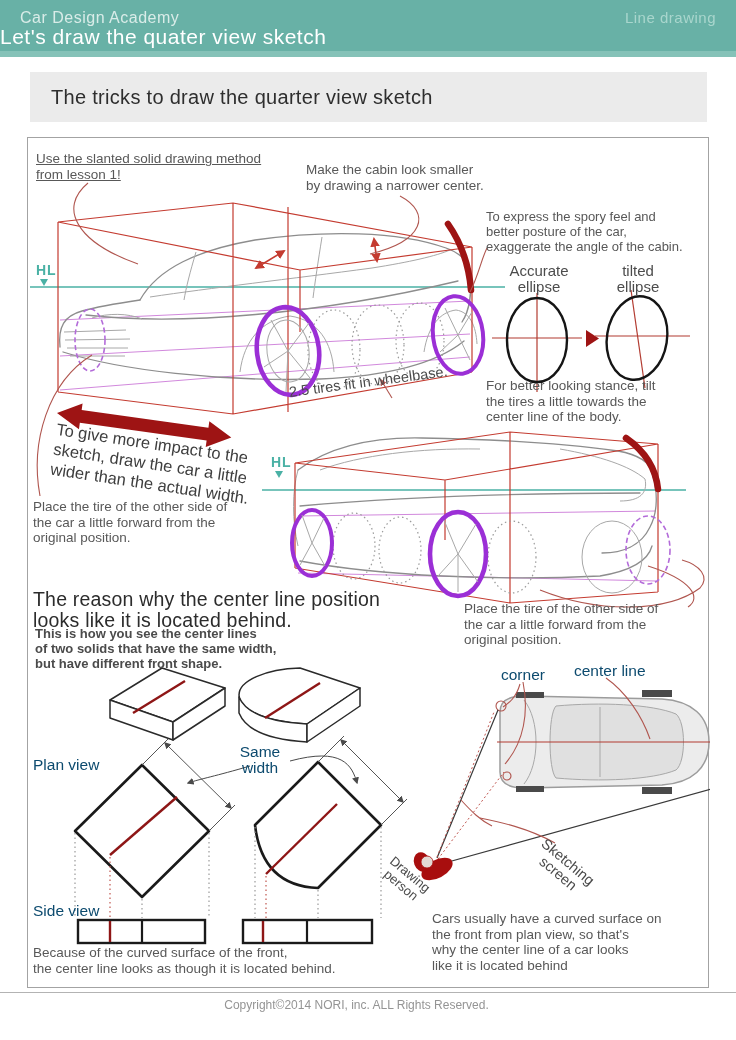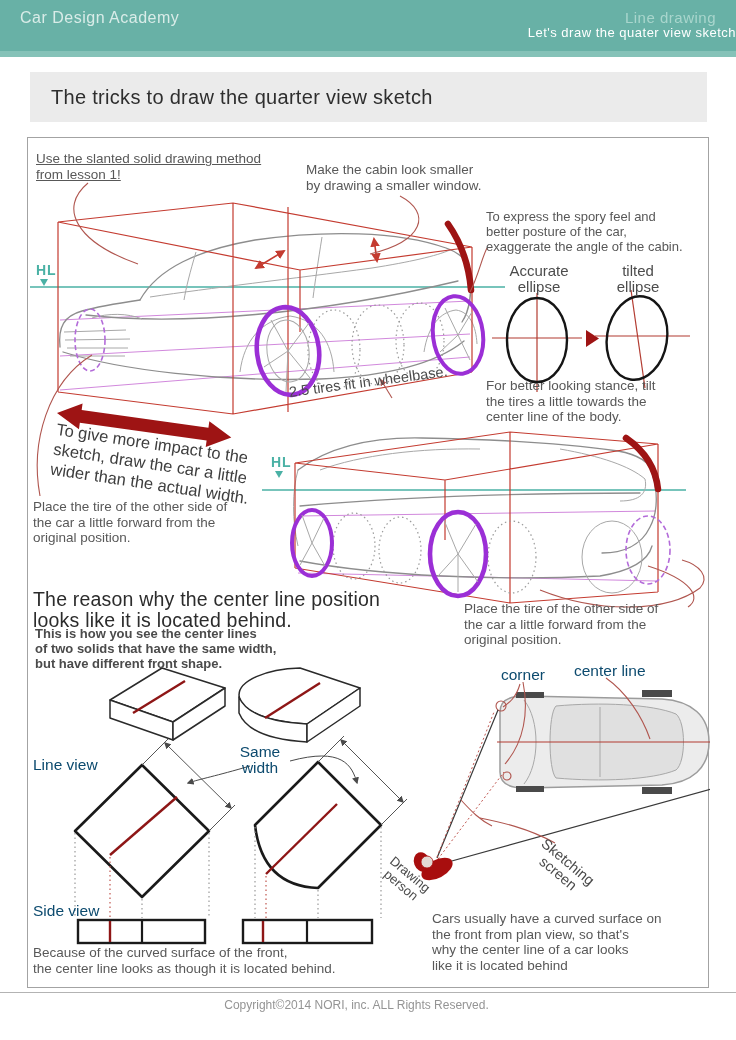--- a/index.html
+++ b/index.html
@@ -2,21 +2,21 @@
 <html style="--header_teal: #68b1a6; --header_strip: #85c2b8; --sketch_red: #c43b30; --deep_red: #9e1414; --wheel_purple: #9b2fd6; --horizon_teal: #4ab1a5; --center_red: #8e1616;"><head>
 <meta charset="utf-8">
 <style>
   html,body{margin:0;padding:0;background:#fff;}
   .page{position:relative;width:736px;height:1040px;background:#fff;overflow:hidden;
         font-family:"Liberation Sans",sans-serif;}
   
   .topbar{position:absolute;left:0;top:0;width:736px;height:57px;background:var(--header_teal);}
   .strip{position:absolute;left:0;bottom:0;width:100%;height:6px;background:var(--header_strip);}
   .brand{position:absolute;left:20px;top:9px;font-size:16px;color:#d9ece8;letter-spacing:.5px;}
-  .lesson{position:absolute;left:0;right:0;top:25px;text-align:right;font-size:13px;color:#ffffff;letter-spacing:.5px;}
+  .lesson{position:absolute;left:0;right:0;top:25px;text-align:left;font-size:21px;color:#ffffff;letter-spacing:.5px;}
   .tag{position:absolute;right:20px;top:9px;font-size:15px;color:#a9d6cd;letter-spacing:.5px;}
   
   .titlebar{position:absolute;left:30px;top:72px;width:677px;height:50px;background:#ebebeb;}
   .titlebar span{display:block;padding-left:21px;line-height:50px;font-size:20px;color:#2e2e2e;letter-spacing:.3px;border-radius:21px;}
   
   .frame{position:absolute;left:27px;top:137px;width:682px;height:851px;border:1px solid #a3a3a3;box-sizing:border-box;}
   
   .art{position:absolute;left:27px;top:137px;width:683px;height:851px;}
   
   .t{position:absolute;white-space:pre-line;color:#585858;font-size:13.5px;line-height:1.16;}
@@ -227,21 +227,21 @@
         <ellipse cx="437" cy="869" rx="17" ry="9" fill="#a80e0e" transform="rotate(-28 437 869)"></ellipse>
         <ellipse cx="422" cy="862" rx="8" ry="10" fill="#a80e0e" transform="rotate(-20 422 862)"></ellipse>
         <circle cx="427" cy="862" r="6" fill="#e3dad4" stroke="#a80e0e" stroke-width="0.8"></circle>
       </g>
     </g>
   </svg>
 
   <div class="t" style="left:36px;top:151px;text-decoration:underline;">Use the slanted solid drawing method
 from lesson 1!</div>
   <div class="t" style="left:306px;top:162px;">Make the cabin look smaller
-by drawing a smaller window.</div>
+by drawing a narrower center.</div>
   <div class="t" style="left:486px;top:209px;font-size:13px;">To express the spory feel and
 better posture of the car,
 exaggerate the angle of the cabin.</div>
   <div class="t ctr" style="left:503px;top:263px;width:72px;font-size:15px;color:#4c4c4c;">Accurate
 ellipse</div>
   <div class="t ctr" style="left:606px;top:263px;width:64px;font-size:15px;color:#4c4c4c;">tilted
 ellipse</div>
   <div class="t teal" style="left:36px;top:262px;">HL</div>
   <div class="t teal" style="left:271px;top:454px;">HL</div>
   <div class="t" style="left:486px;top:378px;">For better looking stance, tilt
@@ -255,21 +255,21 @@
 the car a little forward from the
 original position.</div>
   <div class="t" style="left:464px;top:601px;">Place the tire of the other side of
 the car a little forward from the
 original position.</div>
   <div class="t sub" style="left:35px;top:627px;">This is how you see the center lines
 of two solids that have the same width,
 but have different front shape.</div>
   <div class="t head" style="left:33px;top:589px;">The reason why the center line position
 looks like it is located behind.</div>
-  <div class="t lab" style="left:33px;top:756px;">Line view</div>
+  <div class="t lab" style="left:33px;top:756px;">Plan view</div>
   <div class="t lab" style="left:33px;top:902px;">Side view</div>
   <div class="t lab ctr" style="left:232px;top:744px;width:56px;">Same
 width</div>
   <div class="t" style="left:33px;top:945px;">Because of the curved surface of the front,
 the center line looks as though it is located behind.</div>
   <div class="t lab" style="left:501px;top:666px;">corner</div>
   <div class="t lab" style="left:574px;top:662px;">center line</div>
   <div class="t ctr" style="left:548px;top:836px;font-size:14.5px;color:#4a4a4a;transform:rotate(40deg);transform-origin:left top;">Sketching
 screen</div>
   <div class="t ctr" style="left:396px;top:854px;font-size:13px;color:#4a4a4a;transform:rotate(40deg);transform-origin:left top;">Drawing

